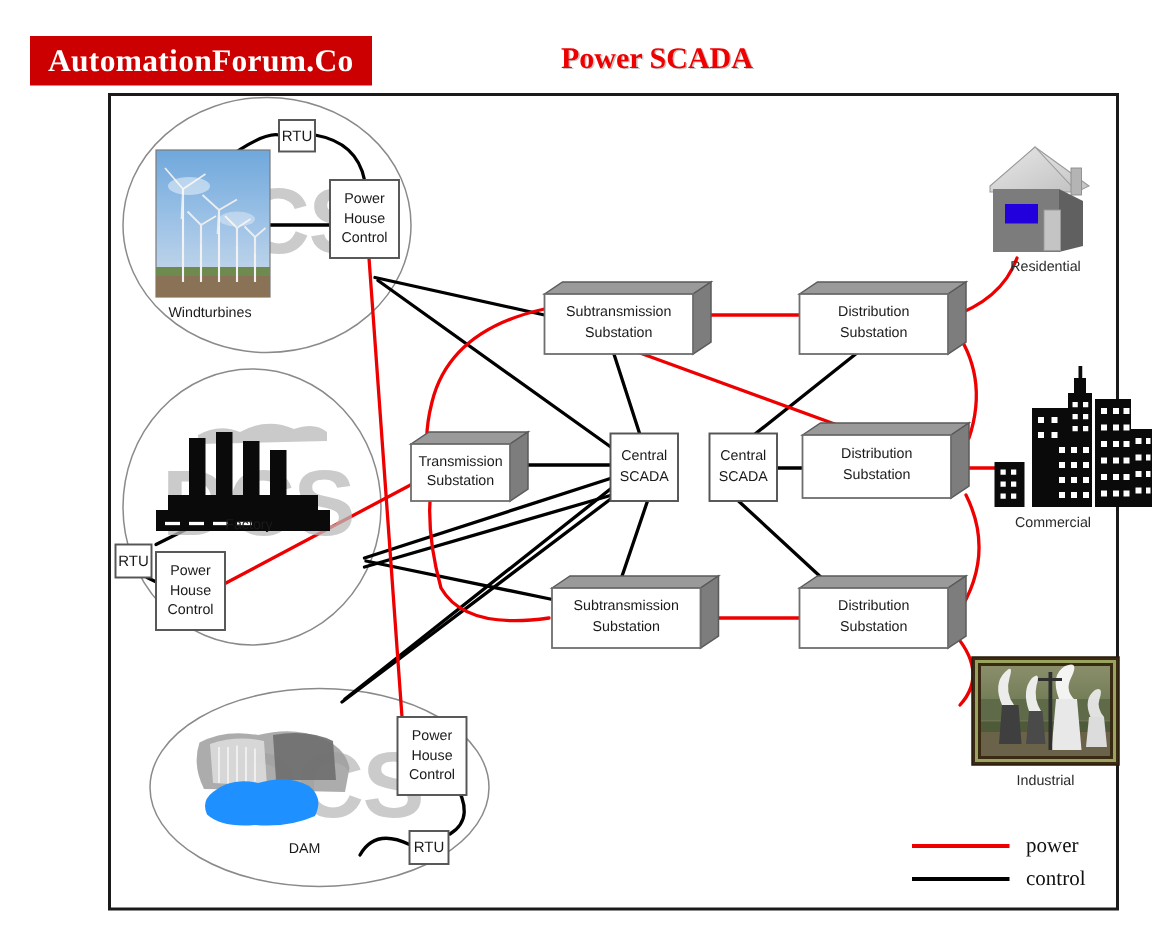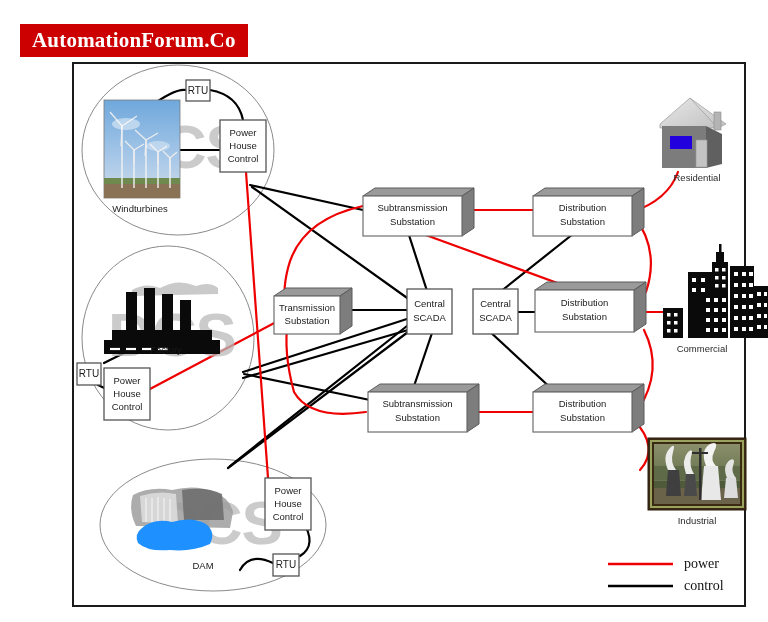--- a/index.html
+++ b/index.html
@@ -133,20 +133,21 @@
     stroke-width: 1.3;
   }
 </style>
 </head>
 <body>
 
 <div id="stage">
 
   <div class="brand-badge">AutomationForum.Co</div>
 
+  <div class="page-title">Power SCADA</div>
 
   <svg class="diagram" width="768" height="622" viewBox="0 0 768 622">
 
     <defs>
       <linearGradient id="skyGrad" x1="0" y1="0" x2="0" y2="1">
         <stop offset="0%" stop-color="#6fa8dc"></stop>
         <stop offset="60%" stop-color="#a8c8e8"></stop>
         <stop offset="100%" stop-color="#cfdcea"></stop>
       </linearGradient>
       <linearGradient id="indGrad" x1="0" y1="0" x2="0" y2="1">

